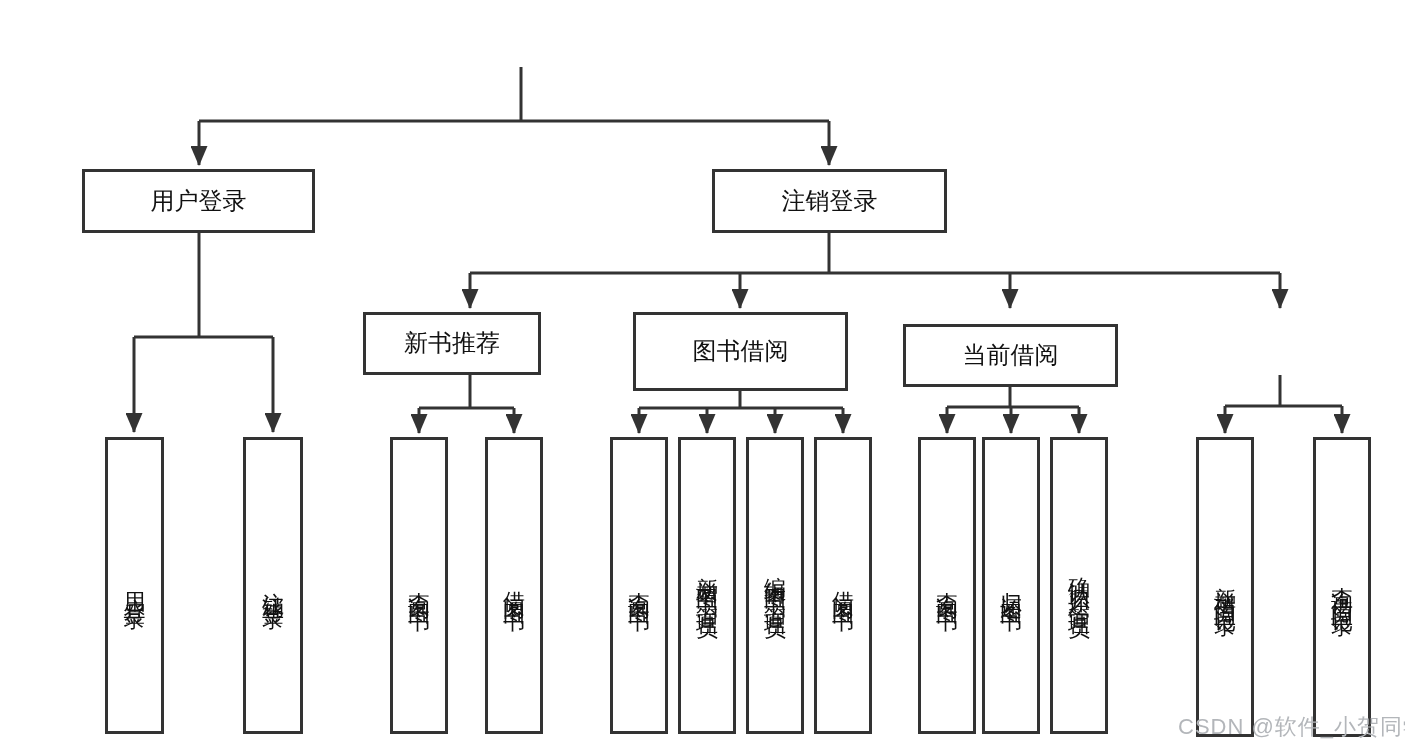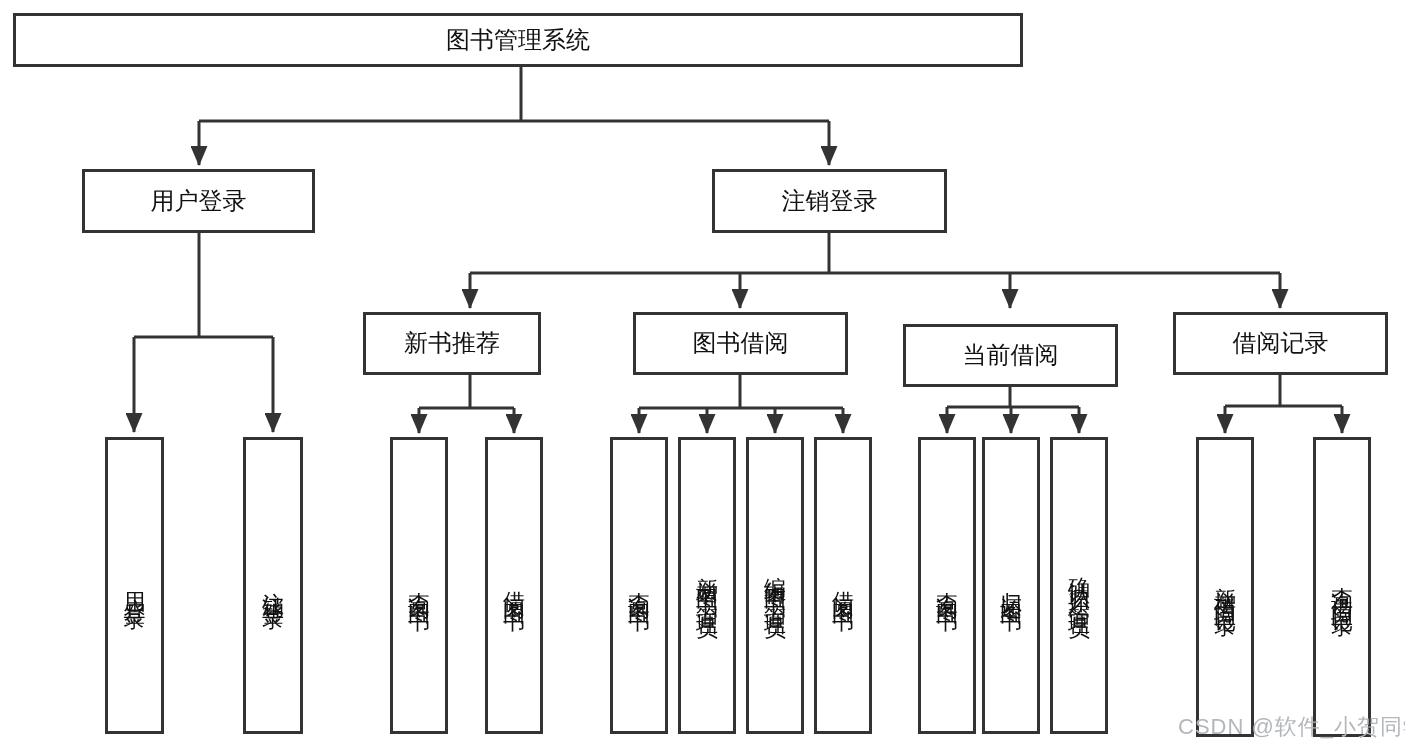--- a/index.html
+++ b/index.html
@@ -95,42 +95,36 @@
       </g>
       <g>
         <path d="M1280,375 L1280,406"></path>
         <path d="M1225,406 L1342,406"></path>
         <path d="M1225,406 L1225,433" marker-end="url(#arrow)"></path>
         <path d="M1342,406 L1342,433" marker-end="url(#arrow)"></path>
       </g>
     </g>
   </svg>
 
-  <div class="box h" style="left:13px;top:13px;width:1010px;height:54px">
-    <span>图书管理系统</span>
-  </div>
 
   <div class="box h" style="left:82px;top:169px;width:233px;height:64px">
     <span>用户登录</span>
   </div>
   <div class="box h" style="left:712px;top:169px;width:235px;height:64px">
     <span>注销登录</span>
   </div>
 
   <div class="box h" style="left:363px;top:312px;width:178px;height:63px">
     <span>新书推荐</span>
   </div>
-  <div class="box h" style="left:633px;top:312px;width:215px;height:63px">
+  <div class="box h" style="left:633px;top:312px;width:215px;height:79px">
     <span>图书借阅</span>
   </div>
   <div class="box h" style="left:903px;top:324px;width:215px;height:63px">
     <span>当前借阅</span>
-  </div>
-  <div class="box h" style="left:1173px;top:312px;width:215px;height:63px">
-    <span>借阅记录</span>
   </div>
 
   <div class="box v" style="left:105px;top:437px;width:59px;height:297px">
     <span>用户登录</span>
   </div>
   <div class="box v" style="left:243px;top:437px;width:60px;height:297px">
     <span>注销登录</span>
   </div>
 
   <div class="box v" style="left:390px;top:437px;width:58px;height:297px">

